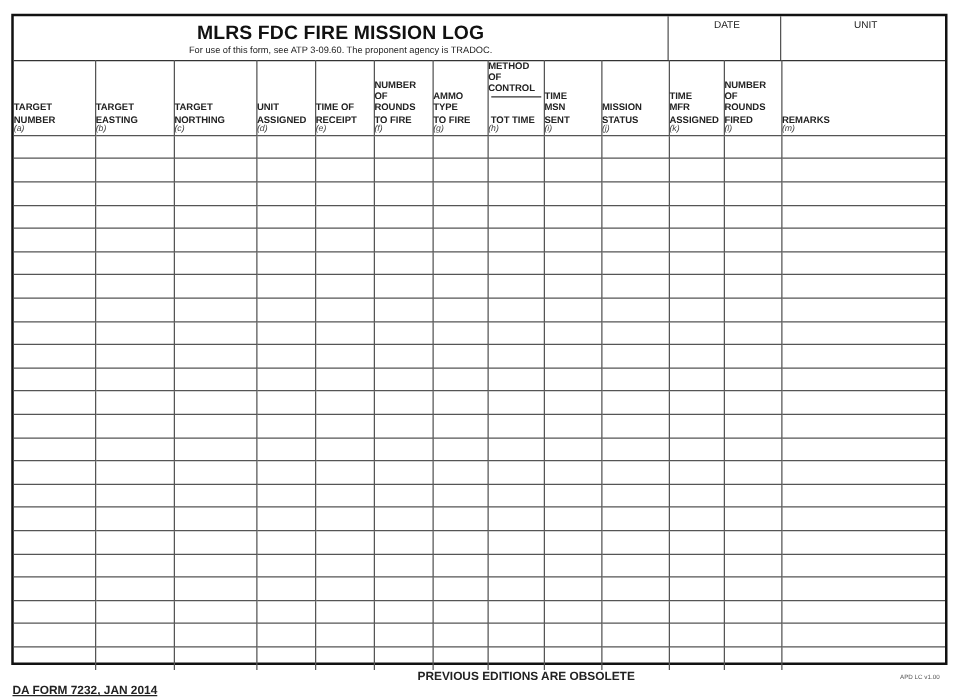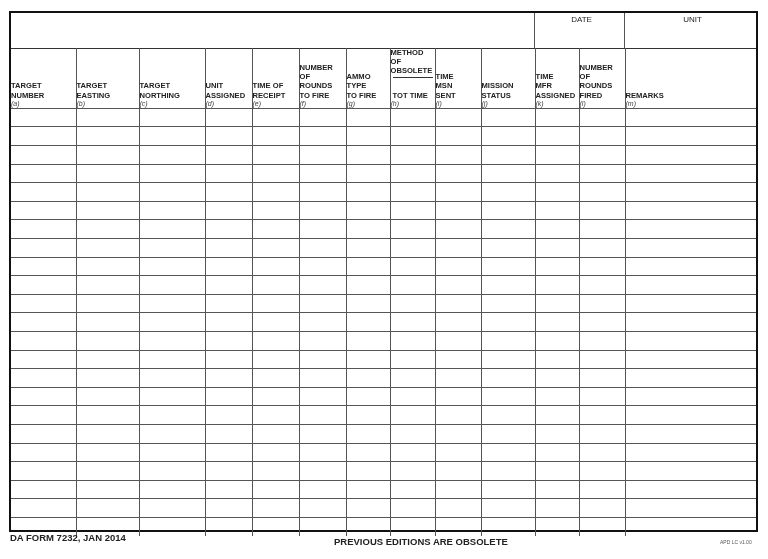--- a/index.html
+++ b/index.html
@@ -23,29 +23,33 @@
     table.grid tr:first-child th { border-top: none; }
     table.grid th:first-child, table.grid td:first-child { border-left: none; }
     table.grid th:last-child, table.grid td:last-child { border-right: none; }
     table.grid tr:last-child td { border-bottom: none; }
     th.hdr { height: 57px; vertical-align: bottom; text-align: left; font-weight: bold;
              font-size: 7.6px; line-height: 9.2px; color: #222; padding-bottom: 1px; }
     th.hdr .line { display: block; }
     th.hdr .letter { display: block; font-weight: normal; font-style: italic; font-size: 7px; line-height: 8px; color: #444; }
     th.hdr .split { display: block; border-top: 1px solid #333; margin: 1px 2px 0 2px; padding-top: 13px; }
     td.cell { height: 18.6px; }
-    .footer-left { position: absolute; left: 10px; top: 532px; font-weight: bold; font-size: 9.5px; color: #222; }
+    .footer-left { position: absolute; left: 10px; top: 547px; font-weight: bold; font-size: 9.5px; color: #222; text-decoration: underline; }
     .footer-center { position: absolute; left: 334px; top: 536px; font-weight: bold; font-size: 9.5px; color: #222; }
     .footer-right { position: absolute; left: 720px; top: 539px; font-size: 5px; color: #555; }
   </style>
 </head>
 <body>
 
 <div class="form">
   <div class="title-row">
+    <div class="title-block">
+      <div class="title">MLRS FDC FIRE MISSION LOG</div>
+      <div class="subtitle">For use of this form, see ATP 3-09.60. The proponent agency is TRADOC.</div>
+    </div>
     <div class="date-box">
       <div class="box-label">DATE</div>
     </div>
     <div class="unit-box">
       <div class="box-label">UNIT</div>
     </div>
   </div>
 
   <table class="grid">
     <colgroup id="cols">
@@ -99,21 +103,21 @@
           </th>
           <th class="hdr">
             <span class="line">AMMO</span>
             <span class="line">TYPE</span>
             <span class="line">TO FIRE</span>
             <span class="letter">(g)</span>
           </th>
           <th class="hdr">
             <span class="line">METHOD</span>
             <span class="line">OF</span>
-            <span class="line">OBSOLETE</span>
+            <span class="line">CONTROL</span>
             <span class="line split">TOT TIME</span>
             <span class="letter">(h)</span>
           </th>
           <th class="hdr">
             <span class="line">TIME</span>
             <span class="line">MSN</span>
             <span class="line">SENT</span>
             <span class="letter">(i)</span>
           </th>
           <th class="hdr">

